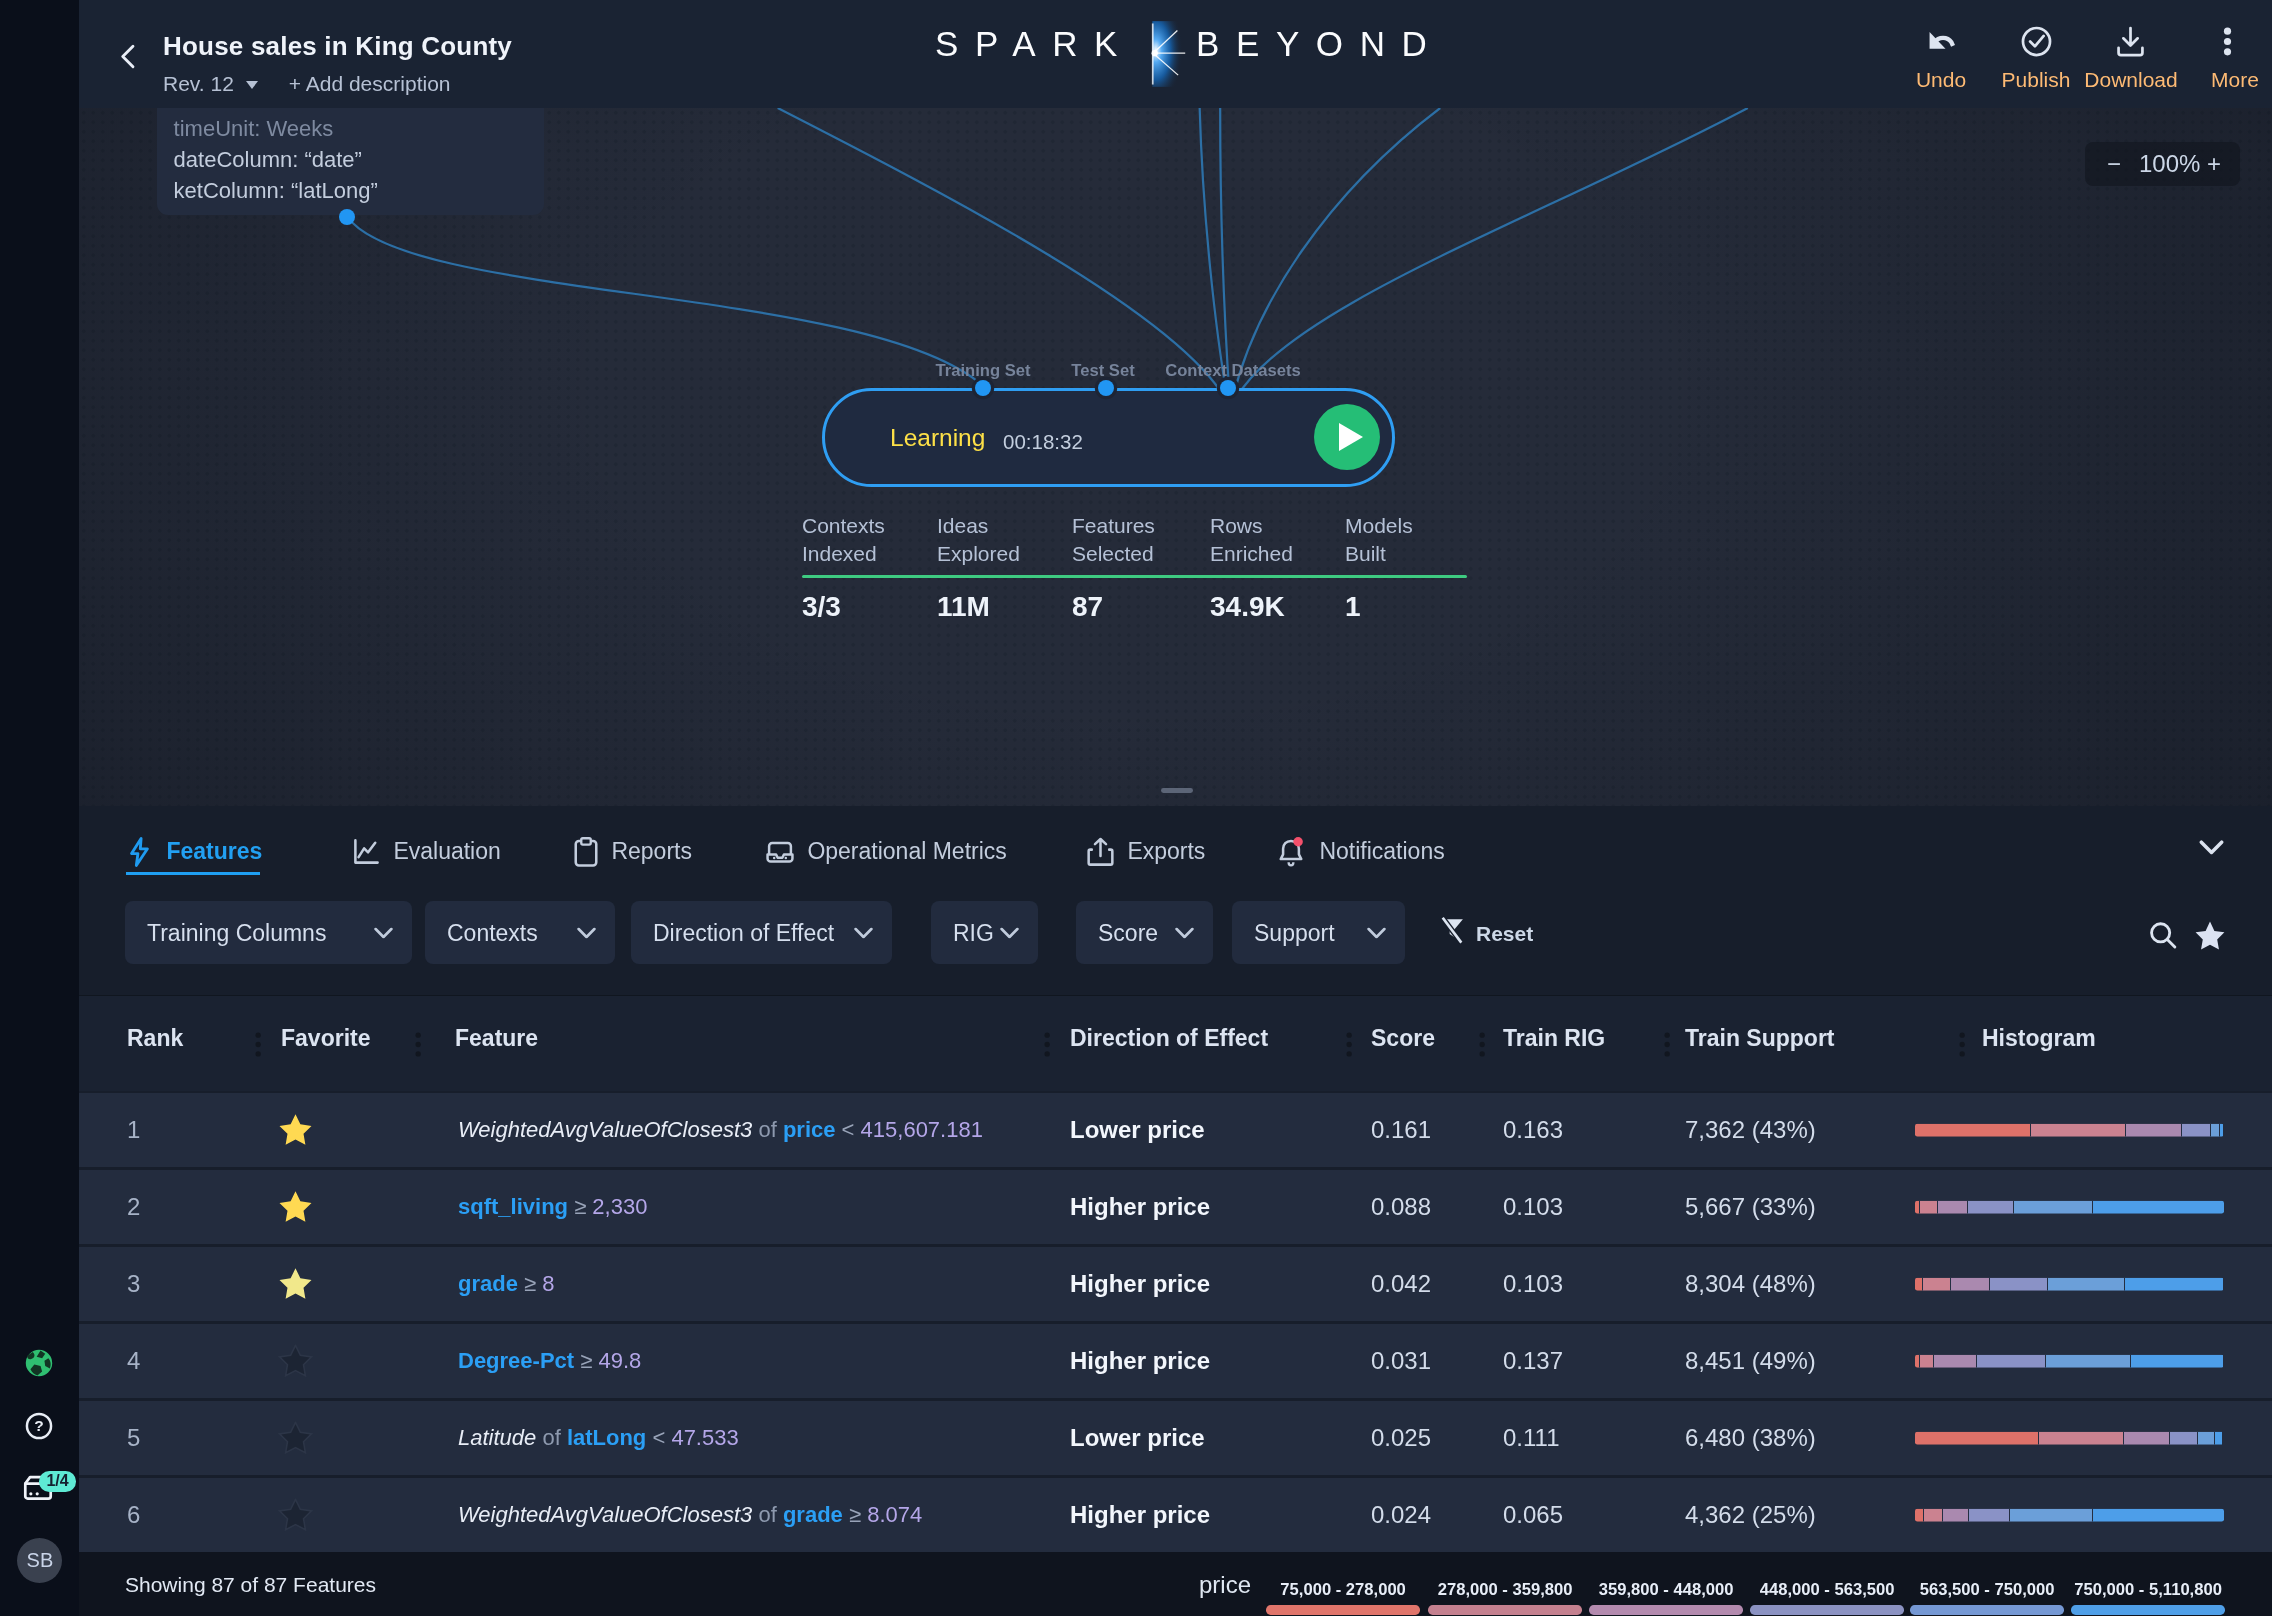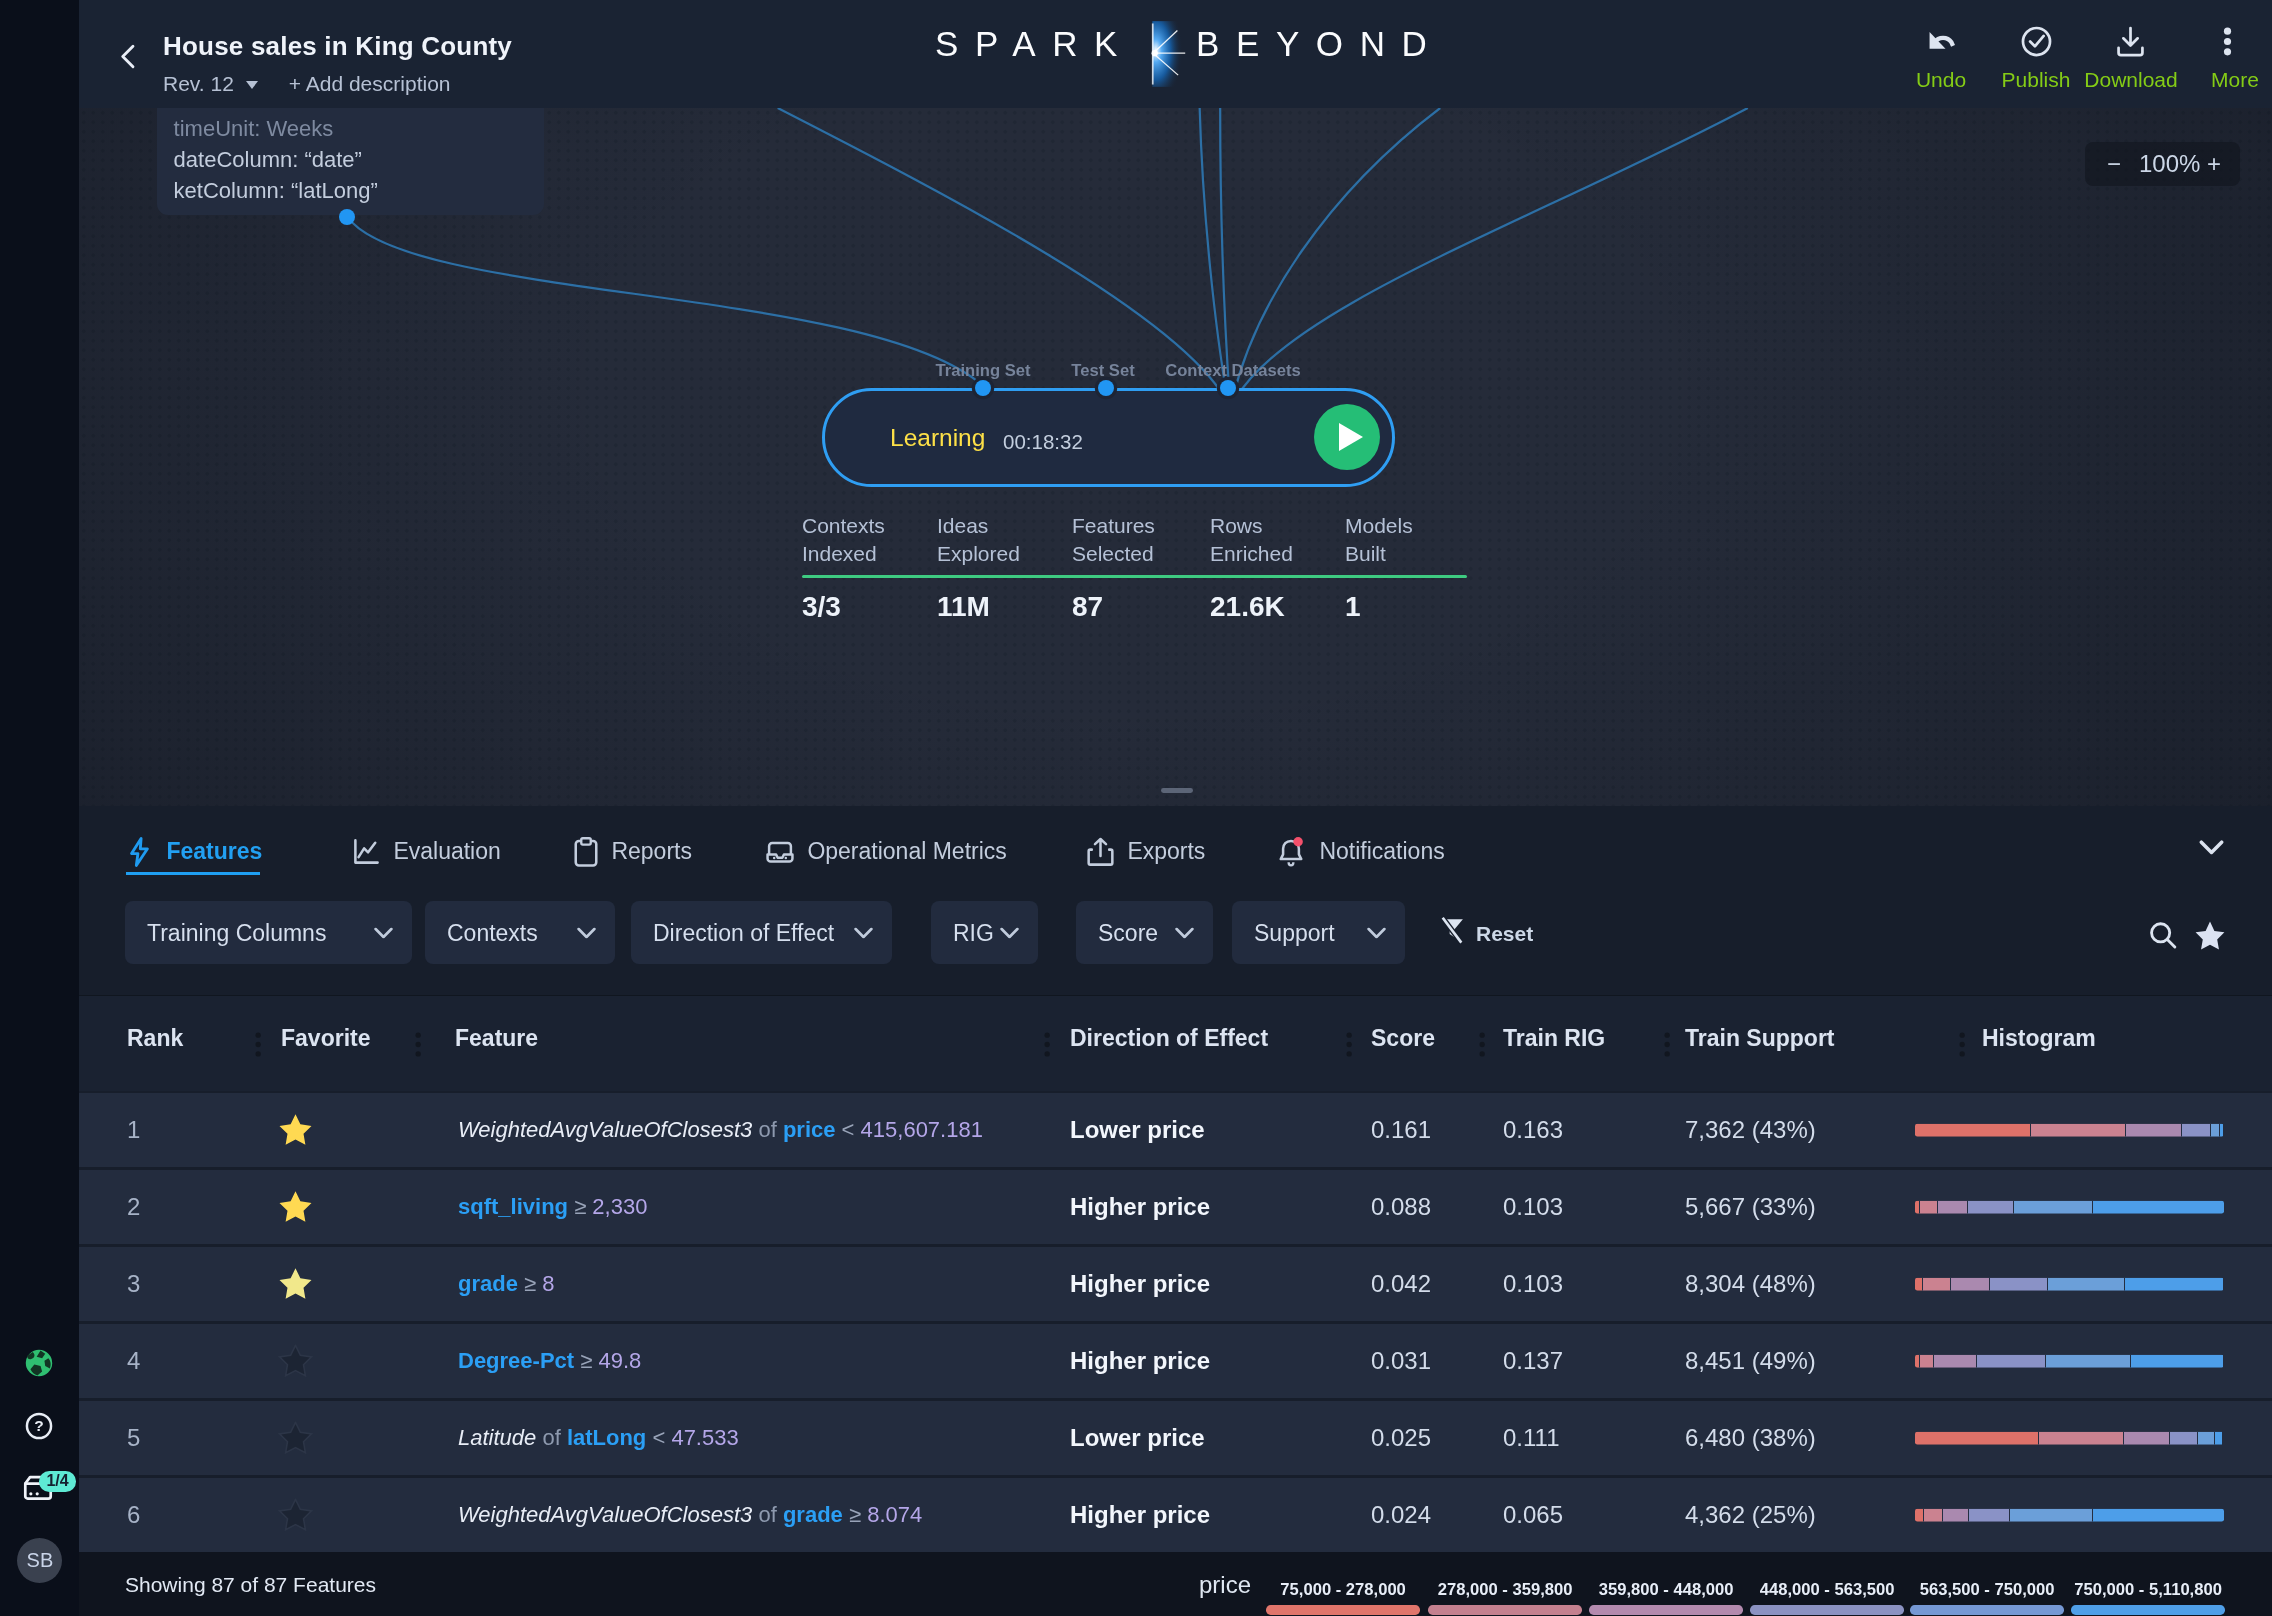--- a/index.html
+++ b/index.html
@@ -8,21 +8,21 @@
 #stage { position:relative; width:2273px; height:1616px; }
 
 
 #sidebar { left:0; top:0; width:79px; height:1616px; background:#0a0f1a; z-index:30; }
 
 
 #header { left:79px; top:0; width:2194px; height:108px; background:#1a2333; z-index:20; }
 .htitle { position:absolute; left:84px; top:23px; font-size:26px; font-weight:700; color:#eff3fa; letter-spacing:0.2px;margin-top:8px; }
 .hsub { position:absolute; left:84px; top:72px; font-size:21px; color:#b6c1d4; }
 .hicon { position:absolute; top:24px; width:35px; height:35px; }
-.hlabel { position:absolute; top:68px; font-size:21px; color:#84cc16; text-align:center; width:126px; }
+.hlabel { position:absolute; top:68px; font-size:21px; color:#fdba74; text-align:center; width:126px; }
 
 
 #graph { left:79px; top:108px; width:2194px; height:698px;
   background:
     radial-gradient(ellipse 1499px 907px at 48% 40%, rgba(0,0,0,0) 35%, rgba(8,12,20,0.42) 100%),
     radial-gradient(circle 1.6px at 4.7px 4.7px, #202734 98%, transparent),
     #252b39;
   background-size:auto, 9.5px 9.5px, auto;
   z-index:5;
 }
@@ -134,21 +134,21 @@
     <div class="ndot" style="left:1149px"></div>
     <div class="stat" style="left:723px">Contexts<br>Indexed</div>
     <div class="stat" style="left:858px">Ideas<br>Explored</div>
     <div class="stat" style="left:993px">Features<br>Selected</div>
     <div class="stat" style="left:1131px">Rows<br>Enriched</div>
     <div class="stat" style="left:1266px">Models<br>Built</div>
     <div id="gline"></div>
     <div class="sval" style="left:723px">3/3</div>
     <div class="sval" style="left:858px">11M</div>
     <div class="sval" style="left:993px">87</div>
-    <div class="sval" style="left:1131px">21.6K</div>
+    <div class="sval" style="left:1131px">34.9K</div>
     <div class="sval" style="left:1266px">1</div>
     <div id="handle"></div>
   </div>
   <div id="header" class="abs">
     <svg class="abs" style="left:39px;top:43px" width="20.5" height="27" viewBox="0 0 26 34">
         <polyline points="19,4 6,17 19,30" fill="none" stroke="#e9eef7" stroke-width="3.6" stroke-linecap="round" stroke-linejoin="round"></polyline>
       </svg>
     <div class="htitle">House sales in King County</div>
     <div class="hsub">Rev. 12 <span style="display:inline-block;vertical-align:1.6px;margin-left:6.3px;width:0;height:0;border-left:6.3px solid transparent;border-right:6.3px solid transparent;border-top:8px solid #b6c1d4"></span> <span style="margin-left:25px">+ Add description</span></div>
 

